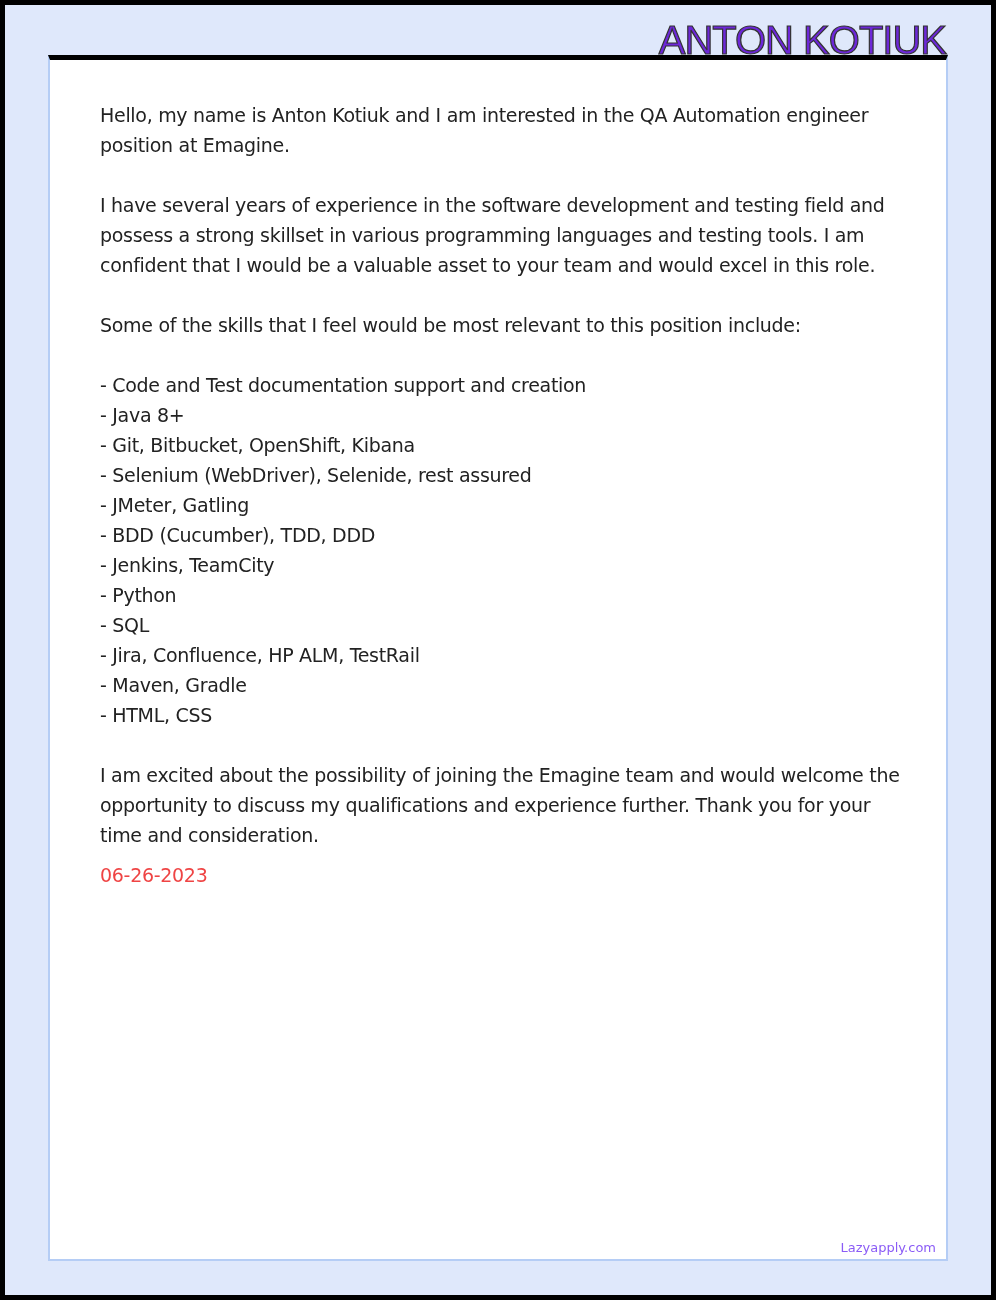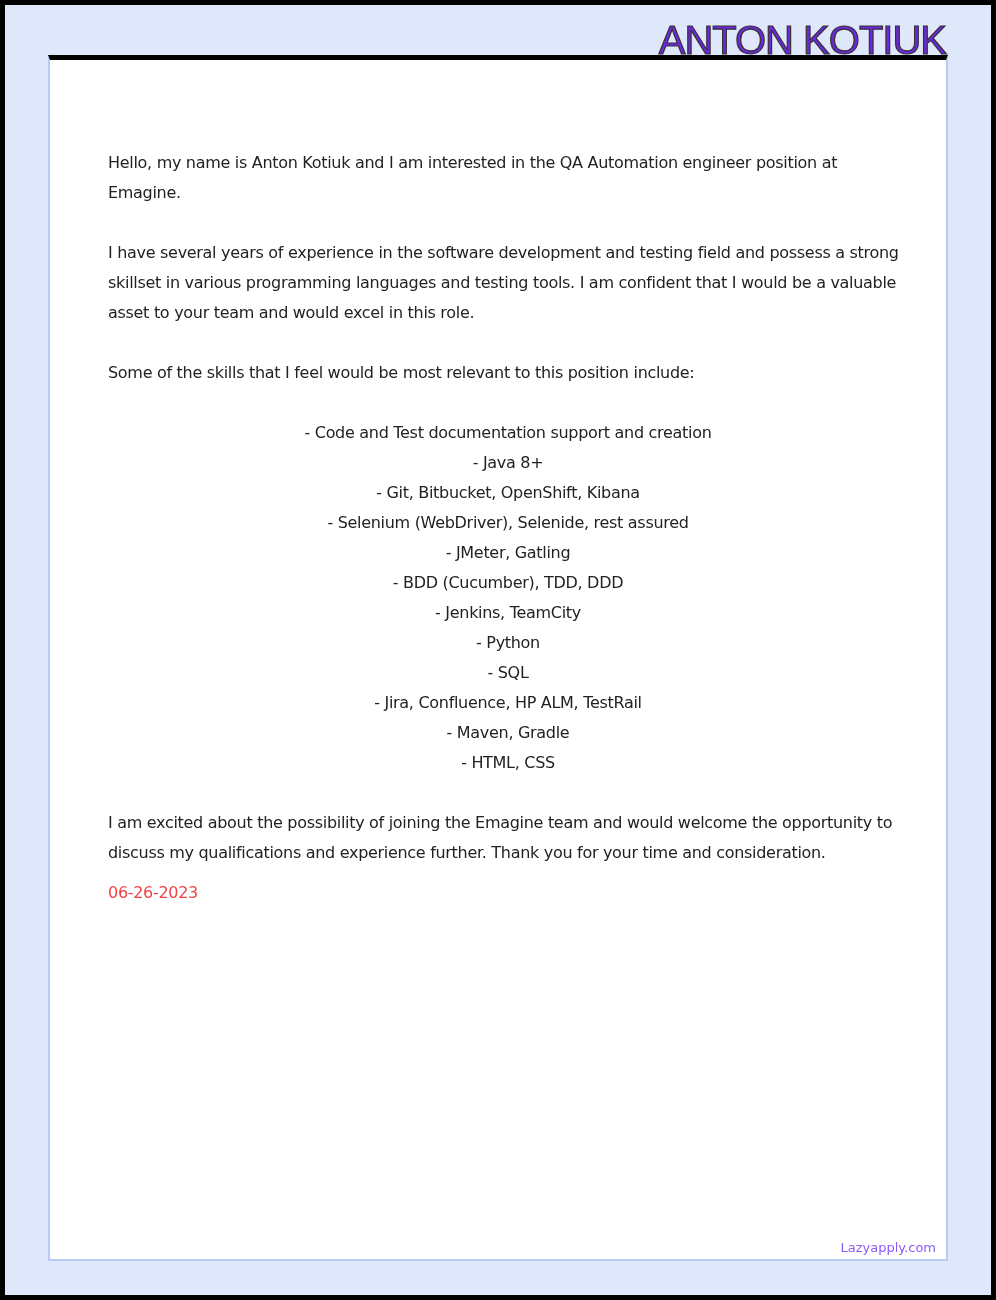--- a/index.html
+++ b/index.html
@@ -29,31 +29,30 @@
     width: 900px;
     height: 1206px;
     background: #fff;
     border-top: 5px solid #000;
     border-left: 2px solid #b5cdf5;
     border-right: 2px solid #b5cdf5;
     border-bottom: 2px solid #b5cdf5;
   }
   .letter-body {
     position: absolute;
-    left: 58px;
+    left: 50px;
     top: 40px;
     width: 800px;
-    font-size: 16px;
+    font-size: 19px;
     line-height: 30px;
     color: #222;
     letter-spacing: -0.3px;
-    margin-top: 48px;
   }
   .para { margin-bottom: 30px; }
-  .skills { list-style: none; margin-bottom: 30px; text-align: center; }
+  .skills { list-style: none; margin-bottom: 30px; }
   .skills li { line-height: 30px; }
   .date {
     color: #ef4444;
     margin-top: -20px;
   }
   .footer-brand {
     position: absolute;
     right: 10px;
     bottom: 4px;
     font-size: 13px;

